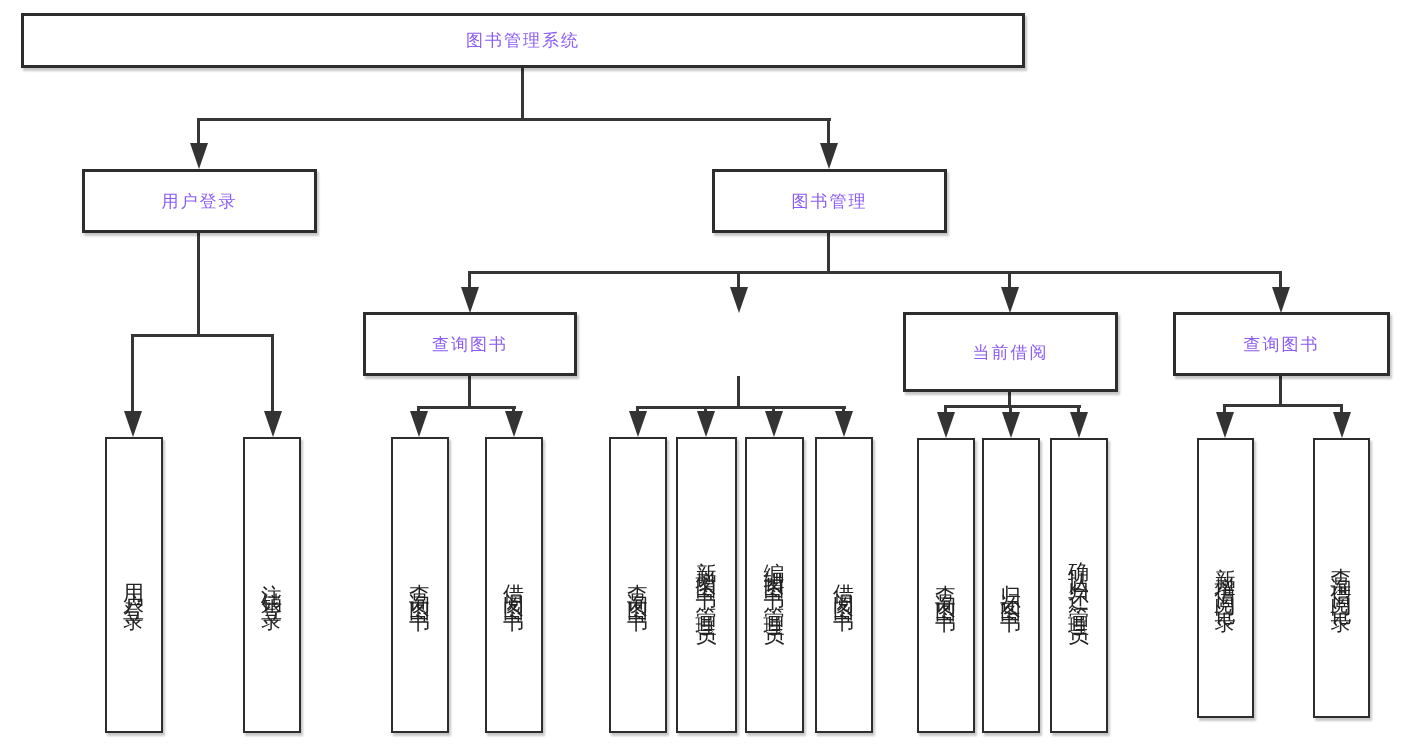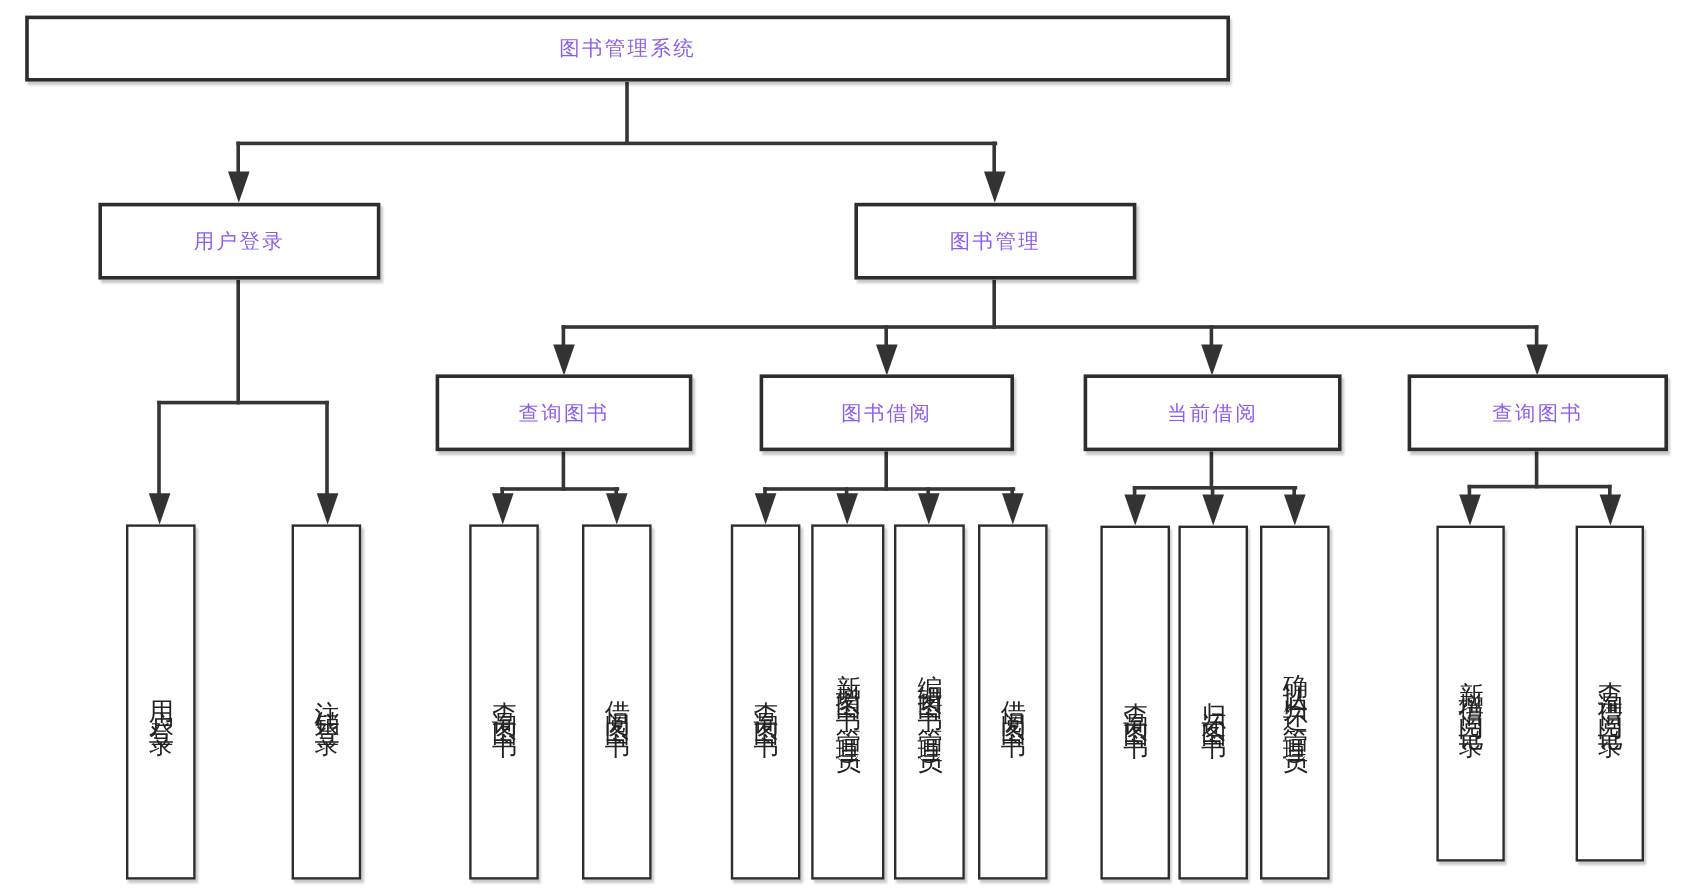--- a/index.html
+++ b/index.html
@@ -102,24 +102,21 @@
   <div class="vline" style="left:737px;top:271px;height:18px;"></div>
   <div class="arrowhead" style="left:730px;top:287px;"></div>
   <div class="vline" style="left:1008px;top:271px;height:18px;"></div>
   <div class="arrowhead" style="left:1001px;top:287px;"></div>
   <div class="vline" style="left:1279px;top:271px;height:18px;"></div>
   <div class="arrowhead" style="left:1272px;top:287px;"></div>
 
   <div class="node" style="left:363px;top:312px;width:214px;height:64px;">
     <span>查询图书</span>
   </div>
-  <div class="node" style="left:633px;top:312px;width:212px;height:64px;">
-    <span>图书借阅</span>
-  </div>
-  <div class="node" style="left:903px;top:312px;width:215px;height:64px;">
+  <div class="node" style="left:903px;top:312px;width:215px;height:80px;">
     <span>当前借阅</span>
   </div>
   <div class="node" style="left:1173px;top:312px;width:217px;height:64px;">
     <span>查询图书</span>
   </div>
 
   <div class="vline" style="left:468px;top:376px;height:33px;"></div>
   <div class="hline" style="left:417px;top:406px;width:99px;"></div>
   <div class="vline" style="left:417px;top:406px;height:10px;"></div>
   <div class="arrowhead" style="left:410px;top:411px;"></div>

